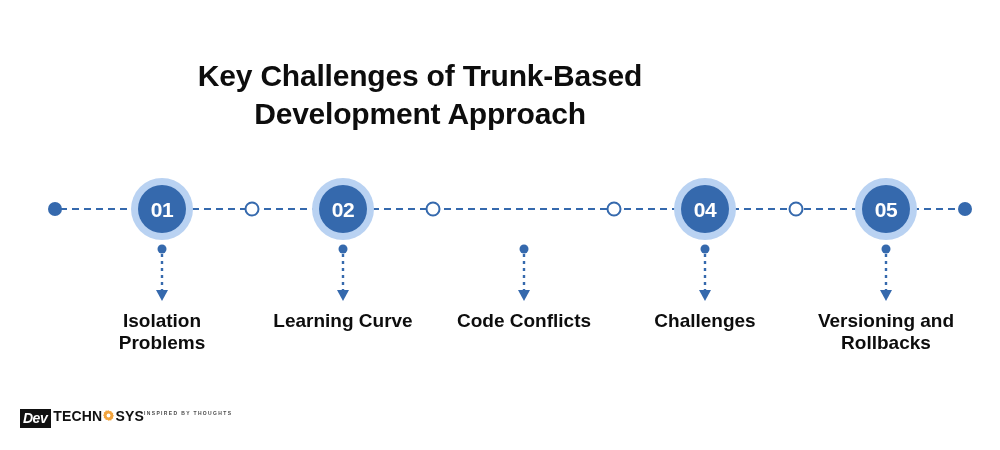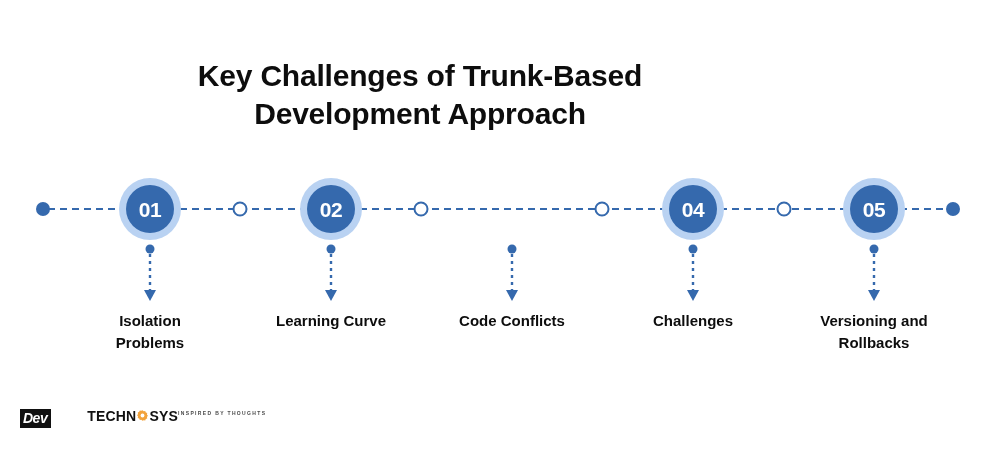--- a/index.html
+++ b/index.html
@@ -30,21 +30,21 @@
     color: #0d0d0d;
     letter-spacing: -0.2px;
     line-height: 38px;
     white-space: pre;
   }
 
   
   .timeline {
     position: absolute;
     top: 0;
-    left: 0;
+    left: 12px;
     width: 818px;
     height: 450px;
   }
   .tl-svg {
     position: absolute;
     top: 0;
     left: 0;
   }
 
   .node {
@@ -75,36 +75,35 @@
     letter-spacing: -0.4px;
     line-height: 1;
   }
 
   .label {
     position: absolute;
     top: 310px;
     width: 210px;
     text-align: center;
     font-family: "Liberation Sans", sans-serif;
-    font-size: 15px;
+    font-size: 19px;
     font-weight: bold;
     color: #0d0d0d;
     line-height: 22px;
   }
   .label span { display: block; }
 
   
   .logo {
     position: absolute;
     left: 20px;
     top: 409px;
     height: 26px;
     display: flex;
     align-items: flex-start;
-    gap: 34px;
   }
   .logo-dev {
     background: #111111;
     color: #ffffff;
     font-family: "Liberation Sans", sans-serif;
     font-size: 14px;
     font-weight: bold;
     font-style: italic;
     letter-spacing: -0.5px;
     padding: 1px 3px 1px 2px;

